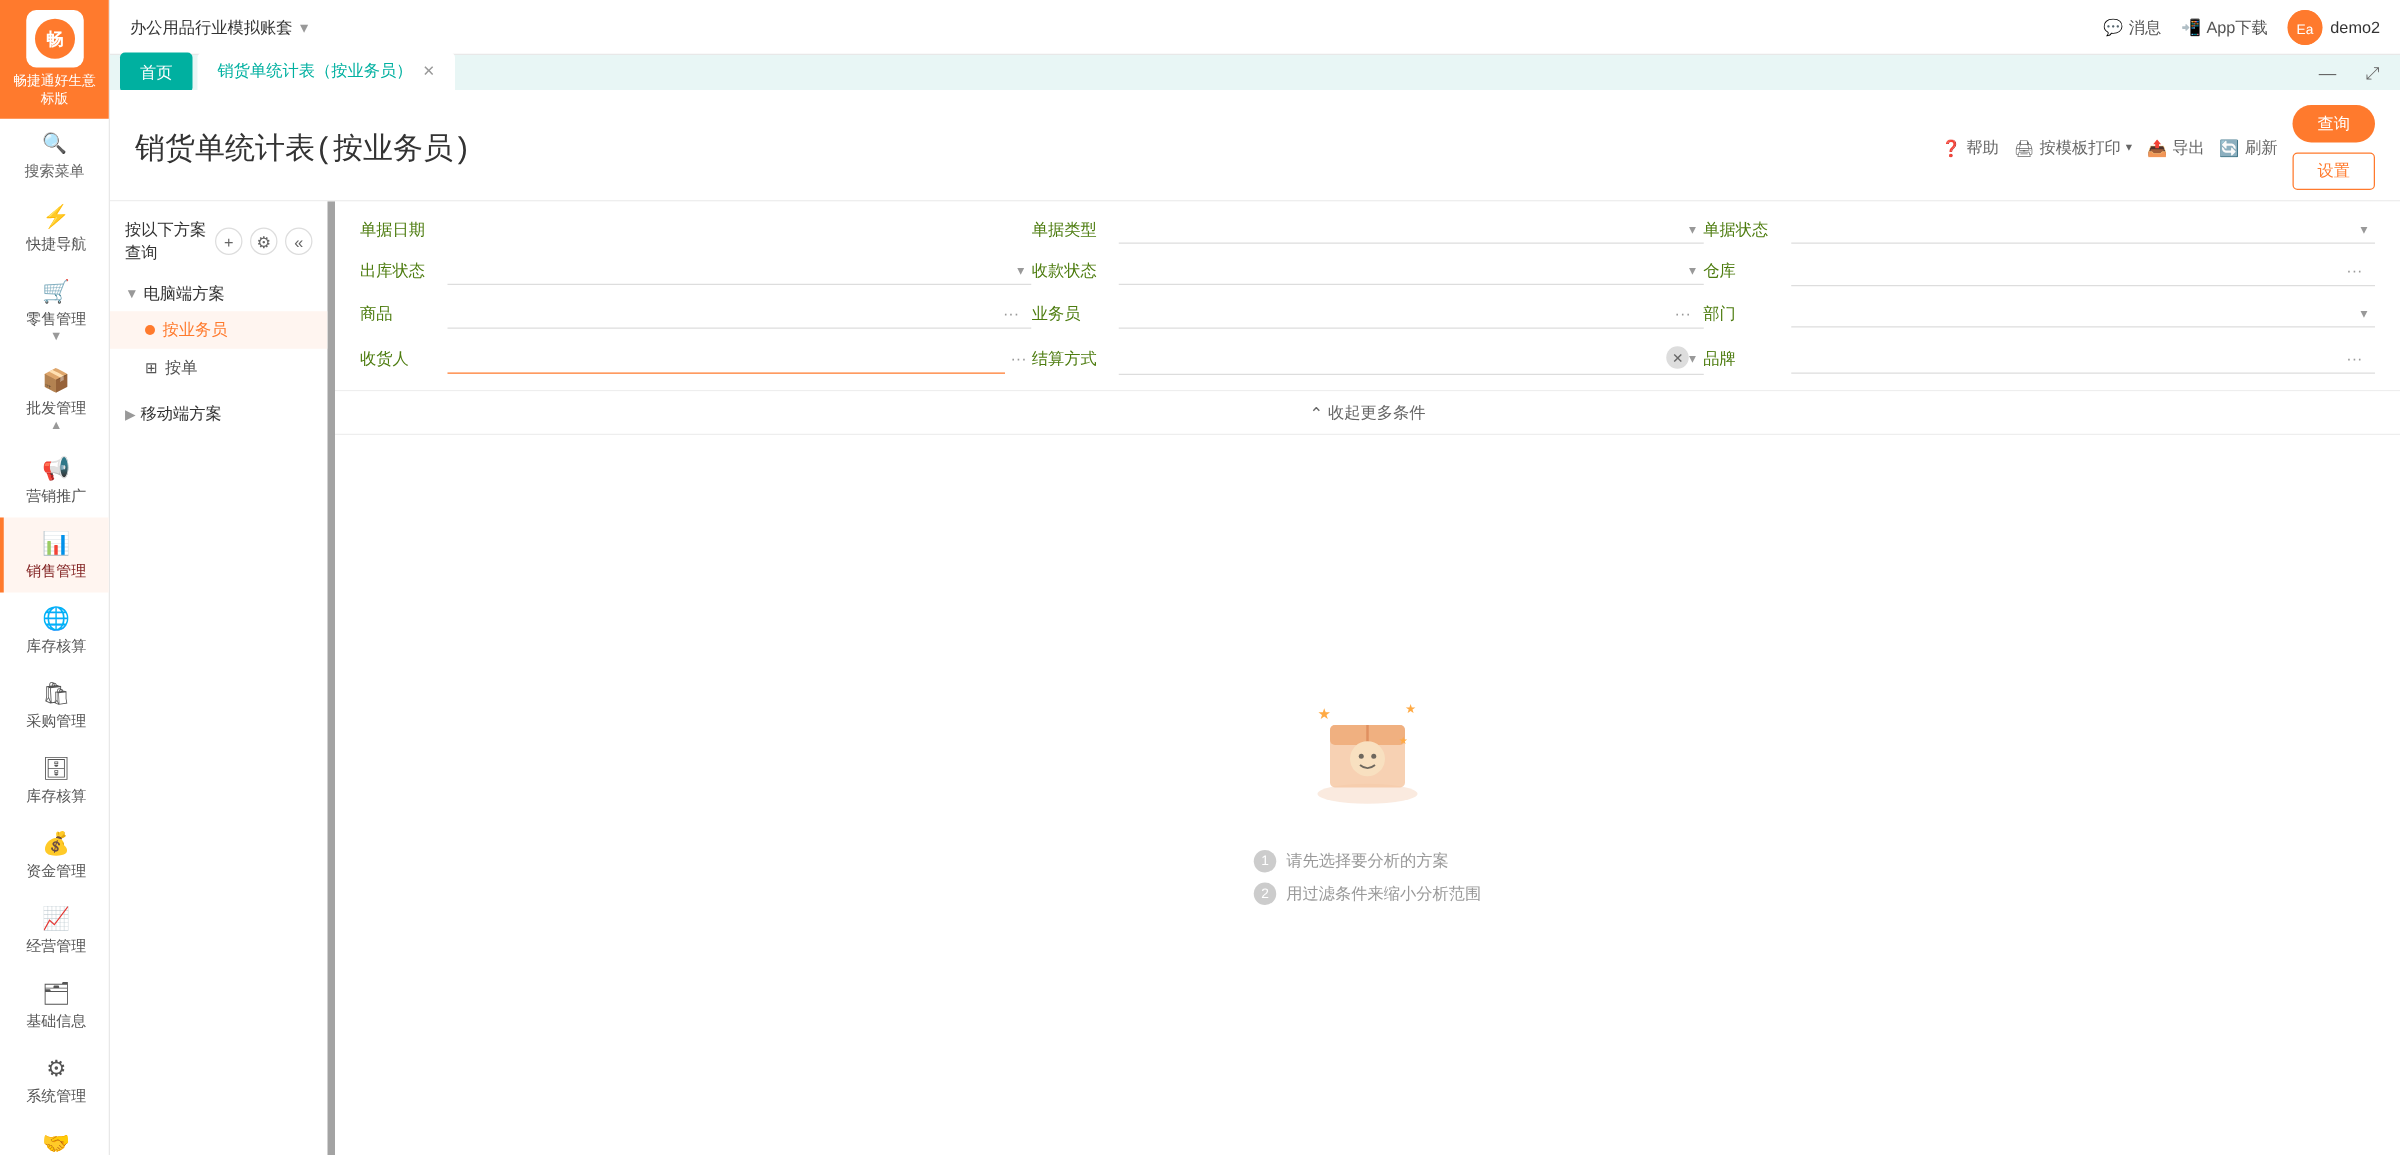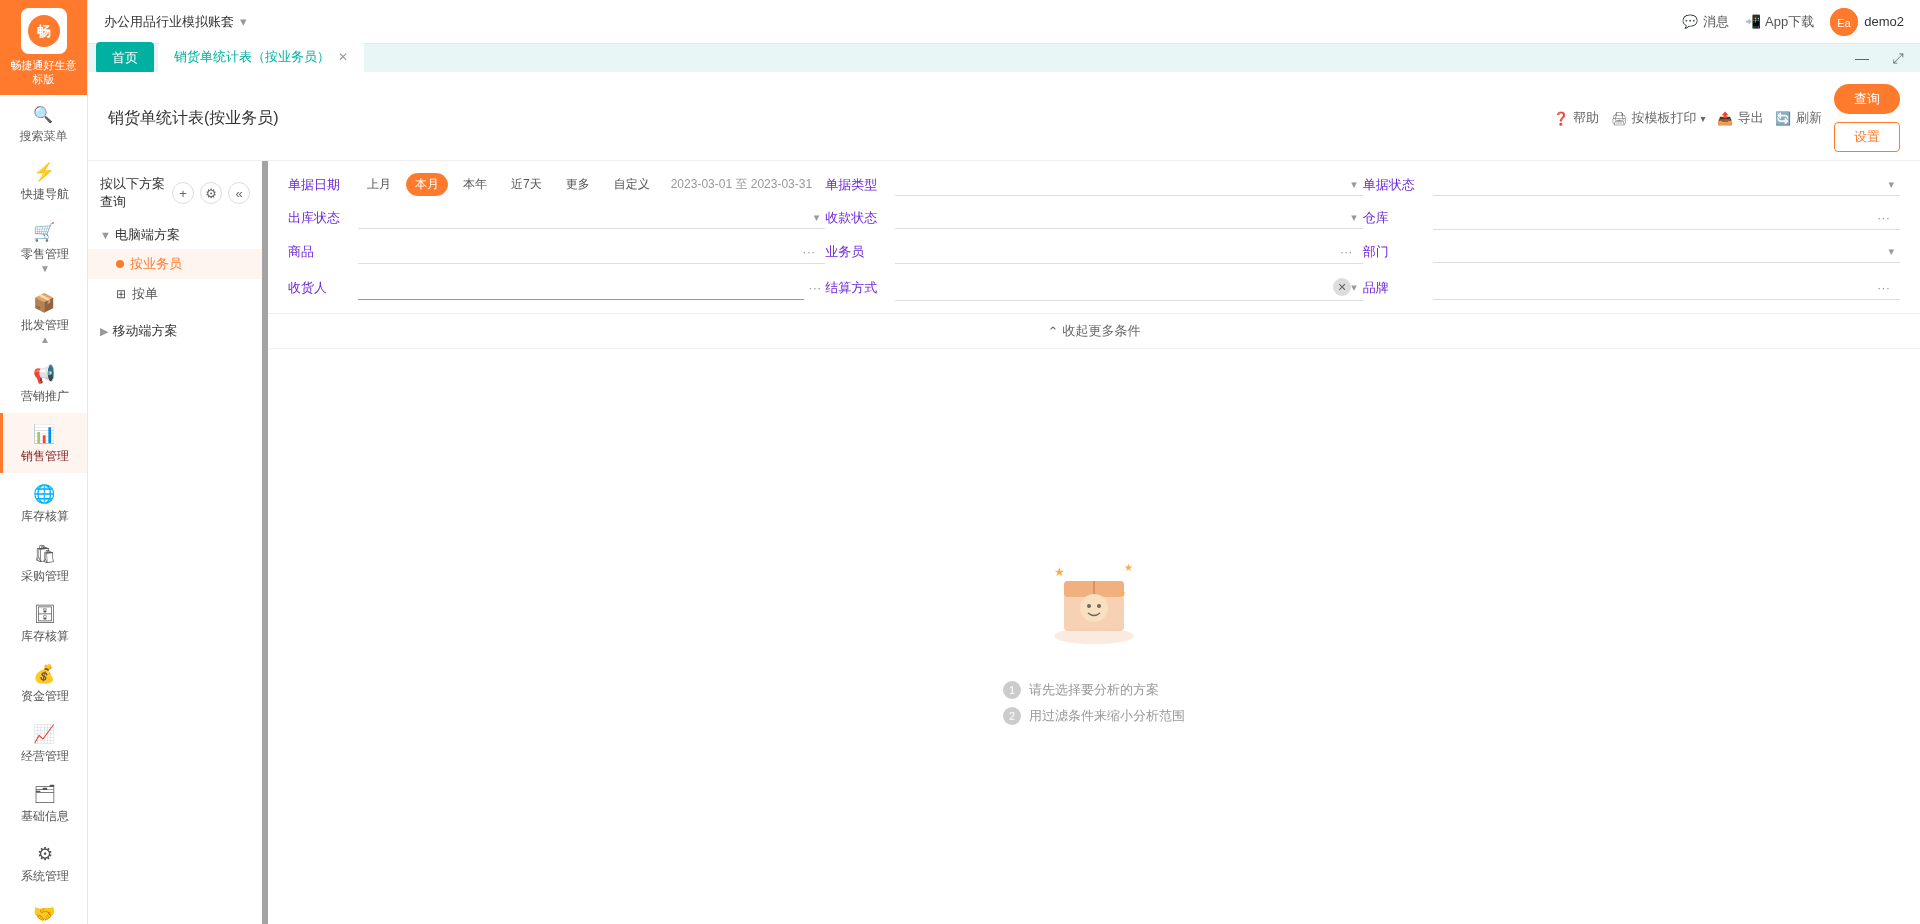--- a/index.html
+++ b/index.html
@@ -42,21 +42,21 @@
     .tab-home { background: #00b0a0; color: #fff; border-radius: 4px; }
     .tab-close { color: #999; font-size: 12px; cursor: pointer; }
     .tab-controls { margin-left: auto; display: flex; align-items: center; gap: 8px; }
     .tab-ctrl-btn { width: 28px; height: 28px; display: flex; align-items: center; justify-content: center; cursor: pointer; color: #666; font-size: 14px; border-radius: 4px; }
 
     
     .content { flex: 1; overflow: hidden; display: flex; flex-direction: column; background: #f5f5f5; }
 
     
     .page-header { background: #fff; padding: 12px 20px 8px; display: flex; align-items: center; border-bottom: 1px solid #eee; }
-    .page-title { font-size: 16px; color: #333; font-weight: 500; }
+    .page-title { font-size: 24px; color: #333; font-weight: 500; font-family: Liberation Mono, monospace; }
     .page-actions { margin-left: auto; display: flex; align-items: center; gap: 12px; }
     .page-action-btn { display: flex; align-items: center; gap: 4px; color: #666; font-size: 13px; cursor: pointer; }
     .btn-query { background: #ff7a2d; color: #fff; border: none; padding: 6px 20px; border-radius: 15px; cursor: pointer; font-size: 13px; }
     .btn-settings { background: #fff; color: #ff7a2d; border: 1px solid #ff7a2d; padding: 5px 16px; border-radius: 4px; cursor: pointer; font-size: 13px; margin-top: 4px; }
 
     
     .body-layout { display: flex; flex: 1; overflow: hidden; }
 
     
     .left-panel { width: 180px; background: #fff; border-right: 6px solid #a3a3a3; padding: 8px 0; flex-shrink: 0; overflow-y: auto; }
@@ -71,21 +71,21 @@
     .tree-toggle { color: #999; font-size: 11px; }
 
     
     .right-panel { flex: 1; display: flex; flex-direction: column; overflow: hidden; }
 
     
     .filter-area { background: #fff; padding: 12px 20px; border-bottom: 1px solid #eee; }
     .filter-row { display: flex; align-items: center; gap: 0; margin-bottom: 10px; }
     .filter-row:last-child { margin-bottom: 0; }
     .filter-field { display: flex; align-items: center; flex: 1; min-width: 0; }
-    .filter-label { color: #6d28d9; font-size: 13px; white-space: nowrap; min-width: 70px; }
+    .filter-label { color: #4d7c0f; font-size: 13px; white-space: nowrap; min-width: 70px; }
     .filter-input { flex: 1; border: none; border-bottom: 1px solid #ddd; padding: 4px 6px; font-size: 13px; color: #333; outline: none; background: transparent; }
     .filter-input.active-border { border-bottom-color: #ff7a2d; }
     .filter-input-dots { color: #999; cursor: pointer; padding: 0 4px; }
     .filter-select { flex: 1; display: flex; align-items: center; border: none; border-bottom: 1px solid #ddd; padding: 4px 6px; font-size: 13px; color: #333; background: transparent; cursor: pointer; }
     .filter-select-chevron { margin-left: auto; color: #999; font-size: 11px; }
     .date-row { display: flex; align-items: center; gap: 8px; }
     .date-btns { display: flex; gap: 6px; }
     .date-btn { padding: 2px 8px; border-radius: 12px; font-size: 12px; cursor: pointer; border: 1px solid transparent; color: #555; }
     .date-btn.active { background: #ff7a2d; color: #fff; border-color: #ff7a2d; }
     .date-range { font-size: 12px; color: #999; margin-left: 4px; }
@@ -289,31 +289,20 @@
         </div>
       </div>
 
       <div class="right-panel">
 
         <div class="filter-area">
 
           <div class="filter-row">
             <div class="filter-field">
               <span class="filter-label">单据日期</span>
-              <div class="date-row">
-                <div class="date-btns">
-                  <span class="date-btn">上月</span>
-                  <span class="date-btn active">本月</span>
-                  <span class="date-btn">本年</span>
-                  <span class="date-btn">近7天</span>
-                  <span class="date-btn">更多</span>
-                  <span class="date-btn">自定义</span>
-                </div>
-                <span class="date-range">2023-03-01 至 2023-03-31</span>
-              </div>
             </div>
             <div class="filter-field">
               <span class="filter-label">单据类型</span>
               <div class="filter-select">
                 <span class="filter-select-chevron">▾</span>
               </div>
             </div>
             <div class="filter-field">
               <span class="filter-label">单据状态</span>
               <div class="filter-select">

